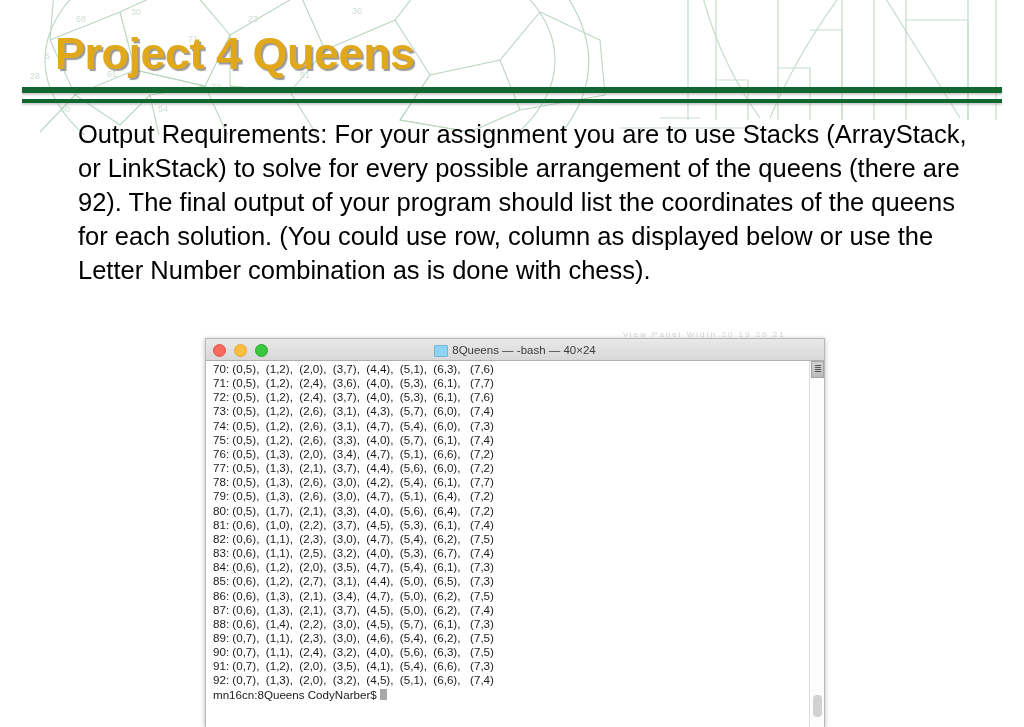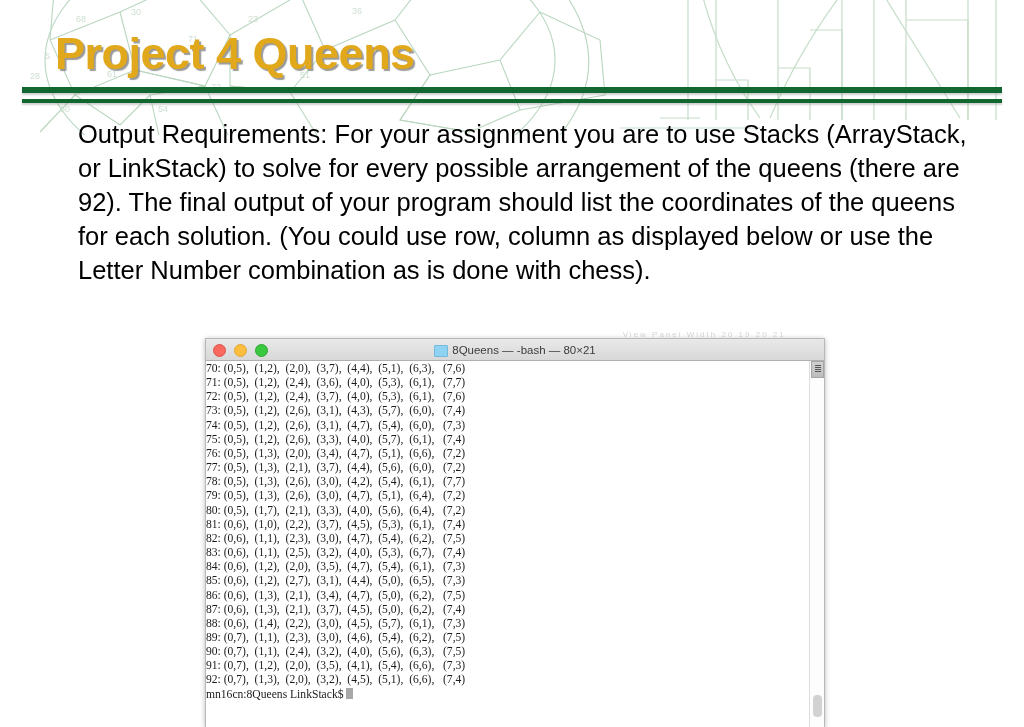--- a/index.html
+++ b/index.html
@@ -150,23 +150,23 @@
   }
 
   #terminal-body {
     position: relative;
     height: 366px;
     background: #ffffff;
     overflow: hidden;
   }
   #terminal-text {
     position: absolute;
-    left: 0;
+    left: 7px;
     top: 1px;
-    font-family: Liberation Serif, serif;
+    font-family: Liberation Sans, sans-serif;
     font-size: 11.6px;
     line-height: 14.15px;
     color: #1a1a1a;
     white-space: pre;
     letter-spacing: 0px;
   }
   .cursor-block {
     display: inline-block;
     width: 7px;
     height: 11px;
@@ -325,21 +325,21 @@
   <div id="terminal-window">
 
     <div id="terminal-titlebar">
       <div class="traffic-lights">
         <span class="tl tl-close"></span>
         <span class="tl tl-min"></span>
         <span class="tl tl-max"></span>
       </div>
       <div id="terminal-title">
         <span class="folder-icon"></span>
-        <span>8Queens — -bash — 80×21</span>
+        <span>8Queens — -bash — 40×24</span>
       </div>
     </div>
 
     <div id="terminal-body">
       <div id="terminal-text"><span>70: (0,5),  (1,2),  (2,0),  (3,7),  (4,4),  (5,1),  (6,3),   (7,6)
 71: (0,5),  (1,2),  (2,4),  (3,6),  (4,0),  (5,3),  (6,1),   (7,7)
 72: (0,5),  (1,2),  (2,4),  (3,7),  (4,0),  (5,3),  (6,1),   (7,6)
 73: (0,5),  (1,2),  (2,6),  (3,1),  (4,3),  (5,7),  (6,0),   (7,4)
 74: (0,5),  (1,2),  (2,6),  (3,1),  (4,7),  (5,4),  (6,0),   (7,3)
 75: (0,5),  (1,2),  (2,6),  (3,3),  (4,0),  (5,7),  (6,1),   (7,4)
@@ -353,21 +353,21 @@
 83: (0,6),  (1,1),  (2,5),  (3,2),  (4,0),  (5,3),  (6,7),   (7,4)
 84: (0,6),  (1,2),  (2,0),  (3,5),  (4,7),  (5,4),  (6,1),   (7,3)
 85: (0,6),  (1,2),  (2,7),  (3,1),  (4,4),  (5,0),  (6,5),   (7,3)
 86: (0,6),  (1,3),  (2,1),  (3,4),  (4,7),  (5,0),  (6,2),   (7,5)
 87: (0,6),  (1,3),  (2,1),  (3,7),  (4,5),  (5,0),  (6,2),   (7,4)
 88: (0,6),  (1,4),  (2,2),  (3,0),  (4,5),  (5,7),  (6,1),   (7,3)
 89: (0,7),  (1,1),  (2,3),  (3,0),  (4,6),  (5,4),  (6,2),   (7,5)
 90: (0,7),  (1,1),  (2,4),  (3,2),  (4,0),  (5,6),  (6,3),   (7,5)
 91: (0,7),  (1,2),  (2,0),  (3,5),  (4,1),  (5,4),  (6,6),   (7,3)
 92: (0,7),  (1,3),  (2,0),  (3,2),  (4,5),  (5,1),  (6,6),   (7,4)
-</span><span>mn16cn:8Queens LinkStack$ </span><span class="cursor-block"></span></div>
+</span><span>mn16cn:8Queens CodyNarber$ </span><span class="cursor-block"></span></div>
 
       <div id="terminal-scrollbar">
         <div id="scroll-thumb"></div>
         <div id="scroll-bottom-thumb"></div>
       </div>
     </div>
 
   </div>
 
 </div>

